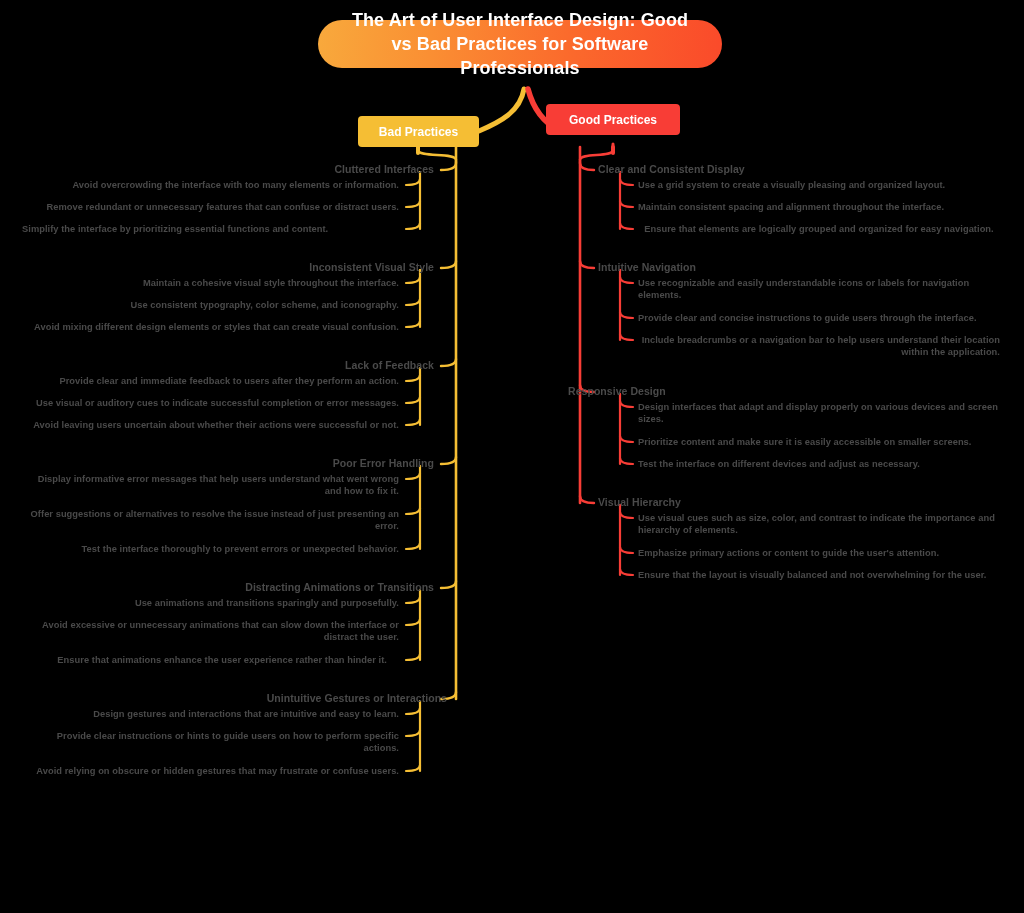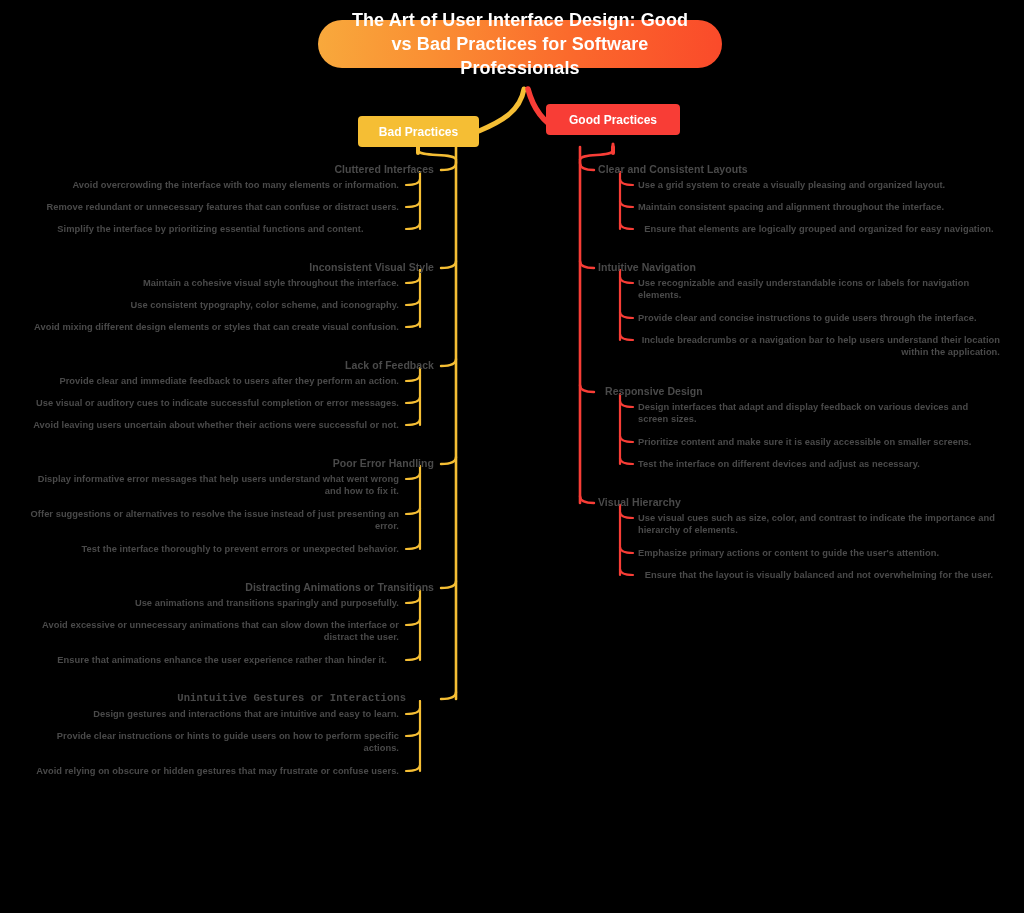--- a/index.html
+++ b/index.html
@@ -150,54 +150,54 @@
   </div>
 
   <div class="branch-pill branch-good">
     <span>Good Practices</span>
   </div>
 
   <div class="side-left" id="side-left">
       <div class="node topic" style="right: 590px; left: 0px; width: auto; top: 163px;">Cluttered Interfaces</div>
       <div class="node leaf" style="top: 179px; width: 377px; left: 22px; text-align: right;">Avoid overcrowding the interface with too many elements or information.</div>
       <div class="node leaf" style="top: 201px; width: 377px; left: 22px; text-align: right;">Remove redundant or unnecessary features that can confuse or distract users.</div>
-      <div class="node leaf" style="top: 223px; width: 377px; left: 22px; text-align: center;">Simplify the interface by prioritizing essential functions and content.</div>
+      <div class="node leaf" style="top: 223px; width: 377px; left: 22px; text-align: left;">Simplify the interface by prioritizing essential functions and content.</div>
       <div class="node topic" style="right: 590px; left: 0px; width: auto; top: 261px; margin-left: 17px;">Inconsistent Visual Style</div>
       <div class="node leaf" style="top: 277px; width: 377px; left: 22px; text-align: right;">Maintain a cohesive visual style throughout the interface.</div>
       <div class="node leaf" style="top: 299px; width: 377px; left: 22px; text-align: right;">Use consistent typography, color scheme, and iconography.</div>
       <div class="node leaf" style="top: 321px; width: 377px; left: 22px; text-align: right;">Avoid mixing different design elements or styles that can create visual confusion.</div>
       <div class="node topic" style="right: 590px; left: 0px; width: auto; top: 359px;">Lack of Feedback</div>
       <div class="node leaf" style="top: 375px; width: 377px; left: 22px; text-align: right;">Provide clear and immediate feedback to users after they perform an action.</div>
       <div class="node leaf" style="top: 397px; width: 377px; left: 22px; text-align: right;">Use visual or auditory cues to indicate successful completion or error messages.</div>
       <div class="node leaf" style="top: 419px; width: 377px; left: 22px; text-align: right;">Avoid leaving users uncertain about whether their actions were successful or not.</div>
       <div class="node topic" style="right: 590px; left: 0px; width: auto; top: 457px; margin-left: 32px;">Poor Error Handling</div>
       <div class="node leaf" style="top: 473px; width: 377px; left: 22px; text-align: right;">Display informative error messages that help users understand what went wrong and how to fix it.</div>
       <div class="node leaf" style="top: 508px; width: 377px; left: 22px; text-align: right;">Offer suggestions or alternatives to resolve the issue instead of just presenting an error.</div>
       <div class="node leaf" style="top: 543px; width: 377px; left: 22px; text-align: right;">Test the interface thoroughly to prevent errors or unexpected behavior.</div>
       <div class="node topic" style="right: 590px; left: 0px; width: auto; top: 581px;">Distracting Animations or Transitions</div>
       <div class="node leaf" style="top: 597px; width: 377px; left: 22px; text-align: right;">Use animations and transitions sparingly and purposefully.</div>
       <div class="node leaf" style="top: 619px; width: 377px; left: 22px; text-align: right;">Avoid excessive or unnecessary animations that can slow down the interface or distract the user.</div>
       <div class="node leaf" style="top: 654px; width: 377px; left: 10px; text-align: right;">Ensure that animations enhance the user experience rather than hinder it.</div>
-      <div class="node topic" style="right: 618px; left: 0px; width: auto; top: 692px; font-family: Liberation Mono, monospace;">Unintuitive Gestures or Interactions</div>
+      <div class="node topic" style="right: 577px; left: 0px; width: auto; top: 692px;">Unintuitive Gestures or Interactions</div>
       <div class="node leaf" style="top: 708px; width: 377px; left: 22px; text-align: right;">Design gestures and interactions that are intuitive and easy to learn.</div>
       <div class="node leaf" style="top: 730px; width: 377px; left: 22px; text-align: right;">Provide clear instructions or hints to guide users on how to perform specific actions.</div>
       <div class="node leaf" style="top: 765px; width: 377px; left: 22px; text-align: right;">Avoid relying on obscure or hidden gestures that may frustrate or confuse users.</div>
     </div>
   <div class="side-right" id="side-right">
-      <div class="node topic" style="left: 598px; top: 163px;">Clear and Consistent Layouts</div>
+      <div class="node topic" style="left: 598px; top: 163px;">Clear and Consistent Display</div>
       <div class="node leaf" style="top: 179px; width: 362px; left: 638px; text-align: left;">Use a grid system to create a visually pleasing and organized layout.</div>
       <div class="node leaf" style="top: 201px; width: 362px; left: 638px; text-align: left;">Maintain consistent spacing and alignment throughout the interface.</div>
       <div class="node leaf" style="top: 223px; width: 362px; left: 638px; text-align: center;">Ensure that elements are logically grouped and organized for easy navigation.</div>
       <div class="node topic" style="left: 598px; top: 261px;">Intuitive Navigation</div>
       <div class="node leaf" style="top: 277px; width: 362px; left: 638px; text-align: left;">Use recognizable and easily understandable icons or labels for navigation elements.</div>
       <div class="node leaf" style="top: 312px; width: 362px; left: 638px; text-align: left;">Provide clear and concise instructions to guide users through the interface.</div>
       <div class="node leaf" style="top: 334px; width: 362px; left: 638px; text-align: right;">Include breadcrumbs or a navigation bar to help users understand their location within the application.</div>
-      <div class="node topic" style="left: 605px; top: 385px;">Responsive Design</div>
-      <div class="node leaf" style="top: 401px; width: 362px; left: 638px; text-align: left;">Design interfaces that adapt and display feedback on various devices and screen sizes.</div>
+      <div class="node topic" style="left: 568px; top: 385px;">Responsive Design</div>
+      <div class="node leaf" style="top: 401px; width: 362px; left: 638px; text-align: left;">Design interfaces that adapt and display properly on various devices and screen sizes.</div>
       <div class="node leaf" style="top: 436px; width: 362px; left: 638px; text-align: left;">Prioritize content and make sure it is easily accessible on smaller screens.</div>
       <div class="node leaf" style="top: 458px; width: 362px; left: 638px; text-align: left;">Test the interface on different devices and adjust as necessary.</div>
       <div class="node topic" style="left: 598px; top: 496px;">Visual Hierarchy</div>
       <div class="node leaf" style="top: 512px; width: 362px; left: 638px; text-align: left;">Use visual cues such as size, color, and contrast to indicate the importance and hierarchy of elements.</div>
       <div class="node leaf" style="top: 547px; width: 362px; left: 638px; text-align: left;">Emphasize primary actions or content to guide the user's attention.</div>
-      <div class="node leaf" style="top: 569px; width: 362px; left: 638px; text-align: center;">Ensure that the layout is visually balanced and not overwhelming for the user.</div>
+      <div class="node leaf" style="top: 569px; width: 362px; left: 638px; text-align: left;">Ensure that the layout is visually balanced and not overwhelming for the user.</div>
     </div>
 
 </div>
 
 </body></html>

